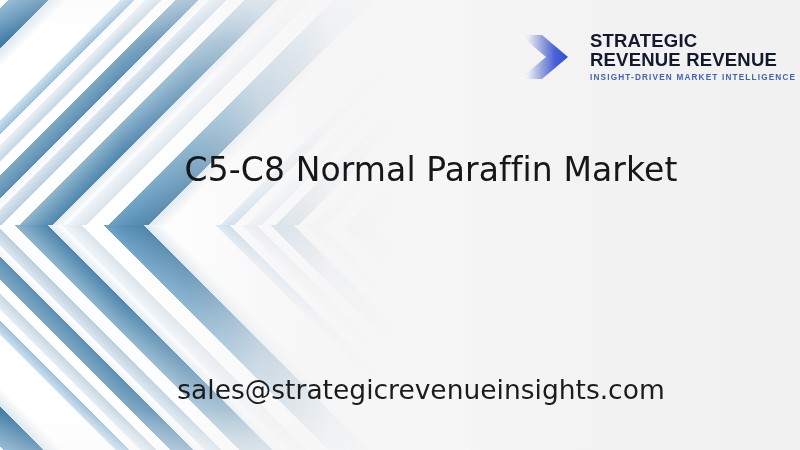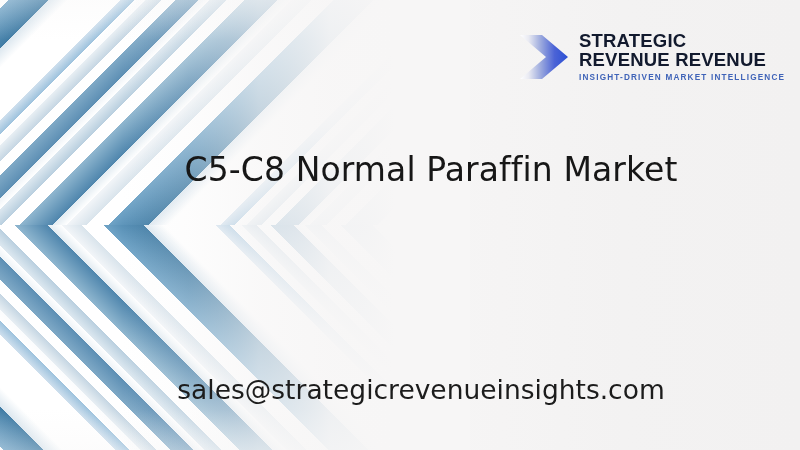--- a/index.html
+++ b/index.html
@@ -116,21 +116,21 @@
       rgba(247,246,246,.30) 100%);
   }
 
   
   .logo {
     position:absolute;
     left:518px; top:26px;
     width:240px; height:62px;
     display:flex;
     align-items:center;
-    gap:9px;
+    gap:20px;
   }
 
   .logo-mark { width:52px; height:50px; flex:0 0 auto; }
 
   .logo-text { display:flex; flex-direction:column; justify-content:center; }
 
   .logo-line1, .logo-line2 {
     font-family:"Liberation Sans", sans-serif;
     font-weight:700;
     color:#121a2e;

